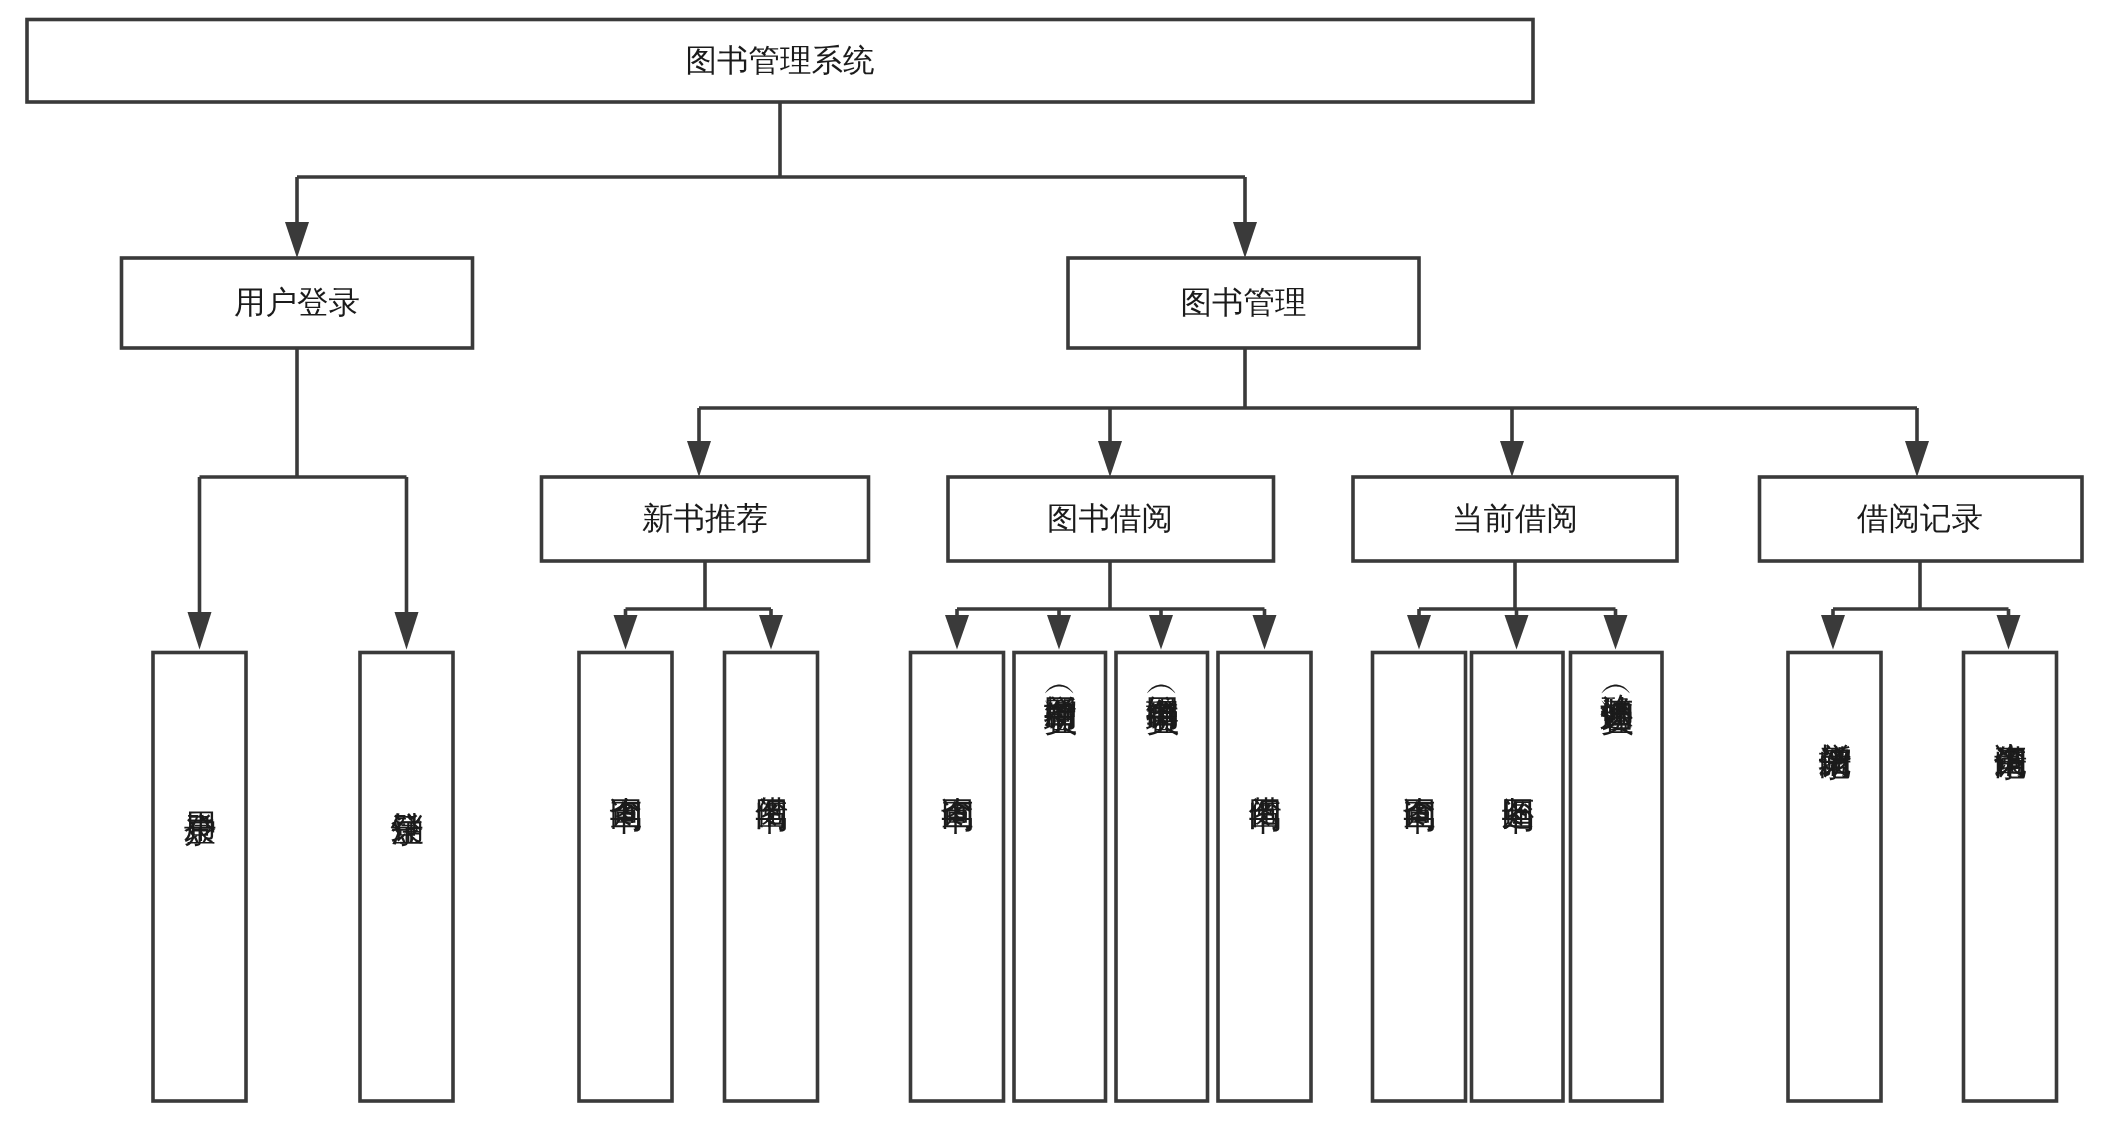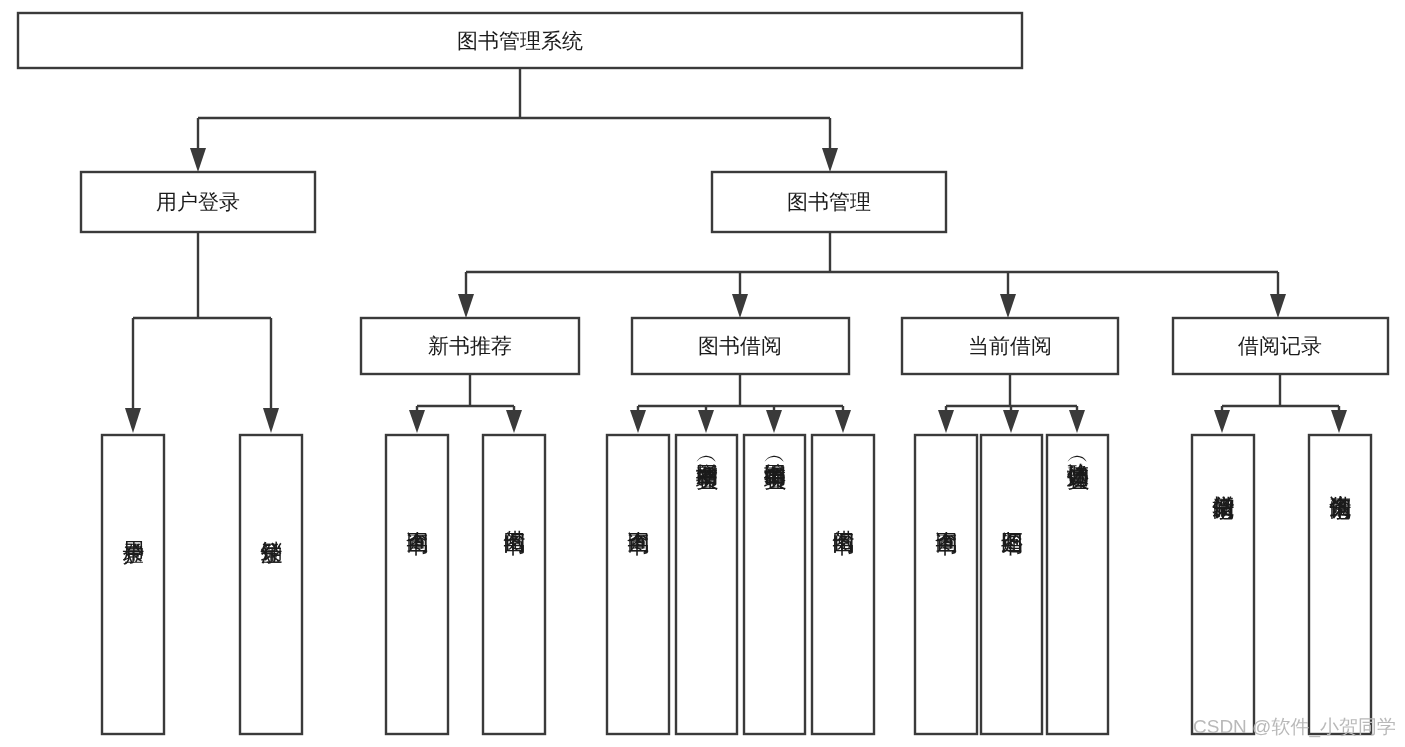--- a/index.html
+++ b/index.html
@@ -229,15 +229,14 @@
     <span class="node-label-v" style="margin-top:10px;">确认归还（管理员）</span>
   </div>
 
   <div class="vleaf" style="left:1192px; top:435px; width:62px; height:299px;">
     <span class="node-label-v" style="margin-top:42px;">新增借阅记录</span>
   </div>
   <div class="vleaf" style="left:1309px; top:435px; width:62px; height:299px;">
     <span class="node-label-v" style="margin-top:42px;">查询借阅记录</span>
   </div>
 
-  <div class="watermark" style="left:1193px; top:714px;">CSDN @软件_小贺同学</div>
 
 </div>
 
 </body></html>

